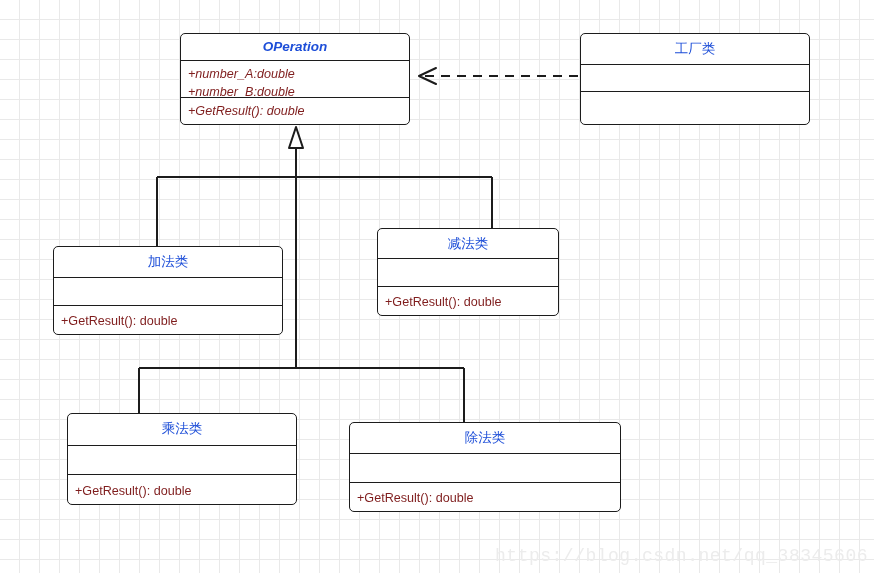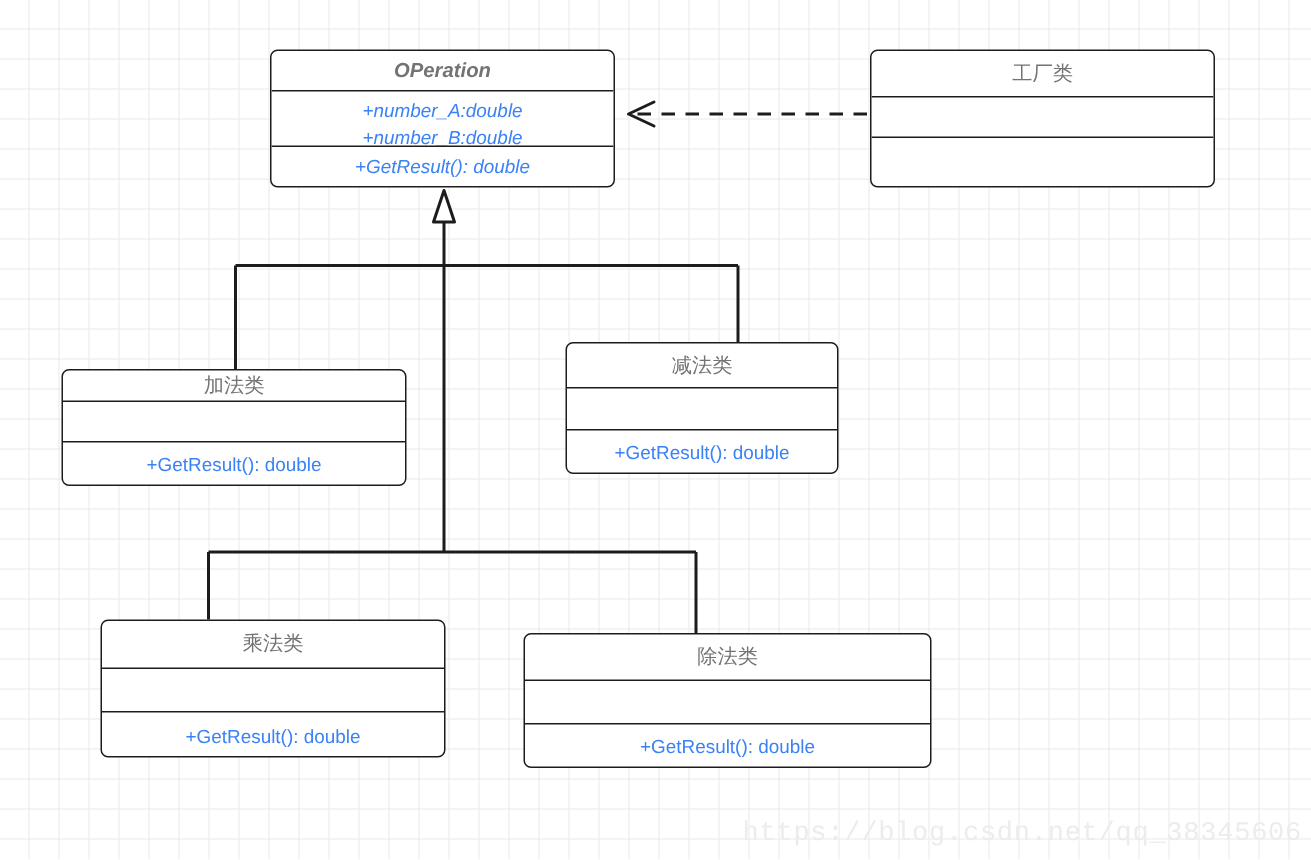--- a/index.html
+++ b/index.html
@@ -34,39 +34,38 @@
     background: #ffffff;
     border: 1.6px solid #1c1c1c;
     border-radius: 5px;
     display: flex;
     flex-direction: column;
     overflow: hidden;
   }
   .uml-title {
     text-align: center;
     font-size: 13.5px;
-    color: #737373;
+    color: #1d4ed8;
     display: flex;
     align-items: center;
     justify-content: center;
     box-sizing: border-box;
   }
   .uml-sep {
     height: 0;
     border-top: 1.6px solid #1c1c1c;
     width: 100%;
   }
   .uml-compartment {
     box-sizing: border-box;
     padding: 4px 7px 4px 7px;
     font-size: 12.6px;
-    color: #3b82f6;
+    color: #7f1d1d;
     line-height: 1.45;
     white-space: pre-line;
-    text-align: center;
   }
   .abstract .uml-title {
     font-style: italic;
     font-weight: bold;
     font-size: 13.5px;
   }
   .abstract .uml-compartment {
     font-style: italic;
     font-size: 12.6px;
   }
@@ -122,21 +121,21 @@
     <div class="uml-compartment">+GetResult(): double</div>
   </div>
 
   <div class="uml-class" style="left:580px; top:33px; width:230px; height:92px;">
     <div class="uml-title" style="height:30px;">工厂类</div>
     <div class="uml-sep"></div>
     <div class="uml-compartment empty-compartment" style="height:24px;"></div>
     <div class="uml-sep"></div>
   </div>
 
-  <div class="uml-class" style="left:41px; top:246px; width:230px; height:78px;">
+  <div class="uml-class" style="left:53px; top:246px; width:230px; height:89px;">
     <div class="uml-title" style="height:30px;">加法类</div>
     <div class="uml-sep"></div>
     <div class="uml-compartment empty-compartment" style="height:27px;"></div>
     <div class="uml-sep"></div>
     <div class="uml-compartment" style="padding-top:6px;">+GetResult(): double</div>
   </div>
 
   <div class="uml-class" style="left:377px; top:228px; width:182px; height:88px;">
     <div class="uml-title" style="height:30px;">减法类</div>
     <div class="uml-sep"></div>

